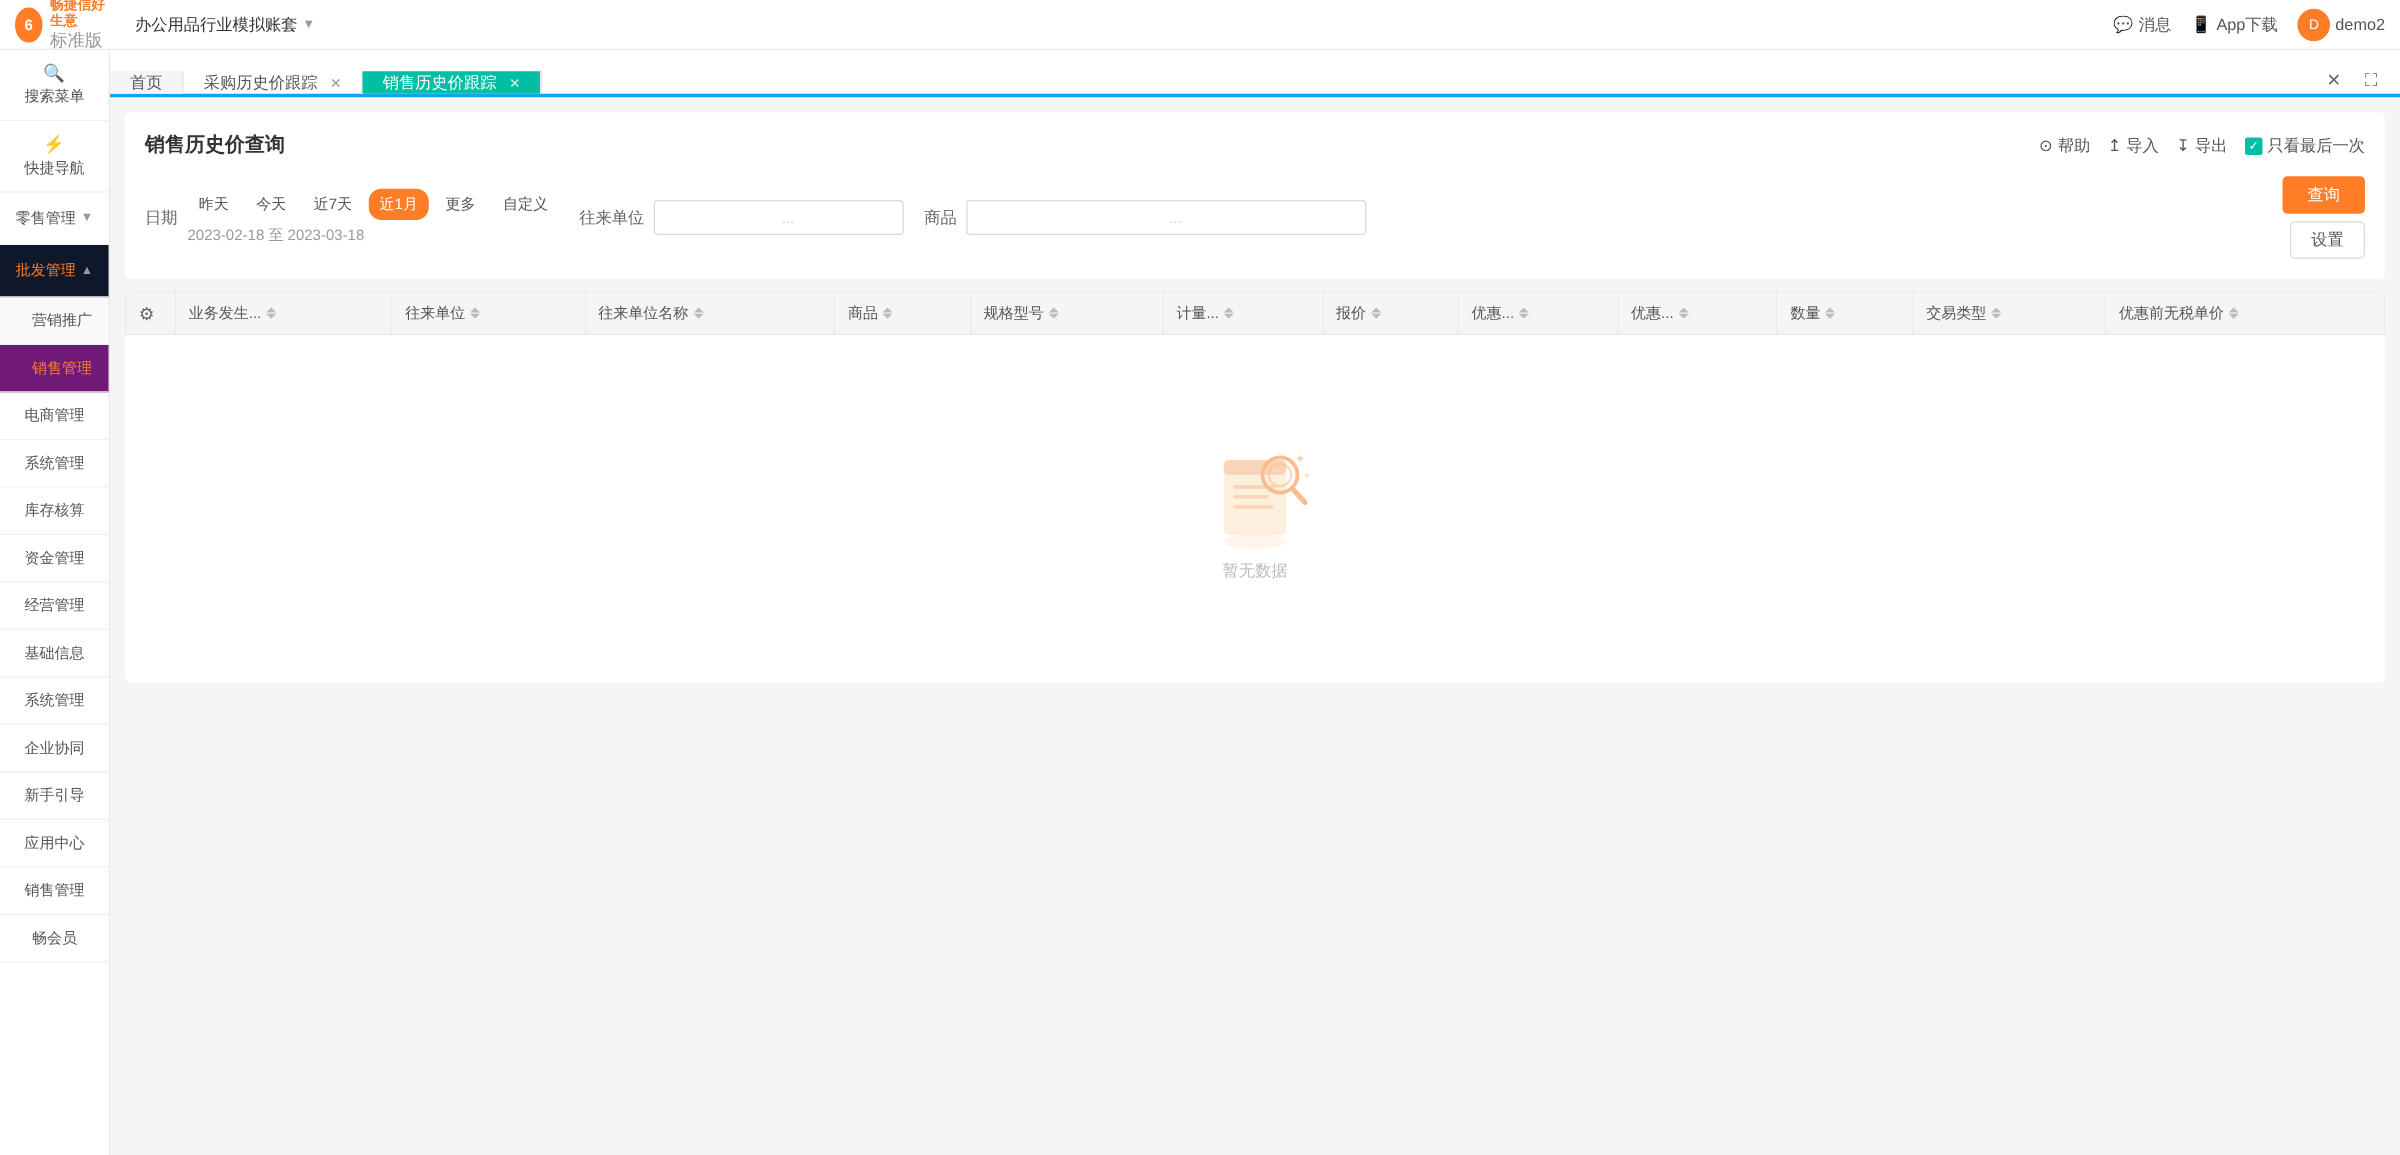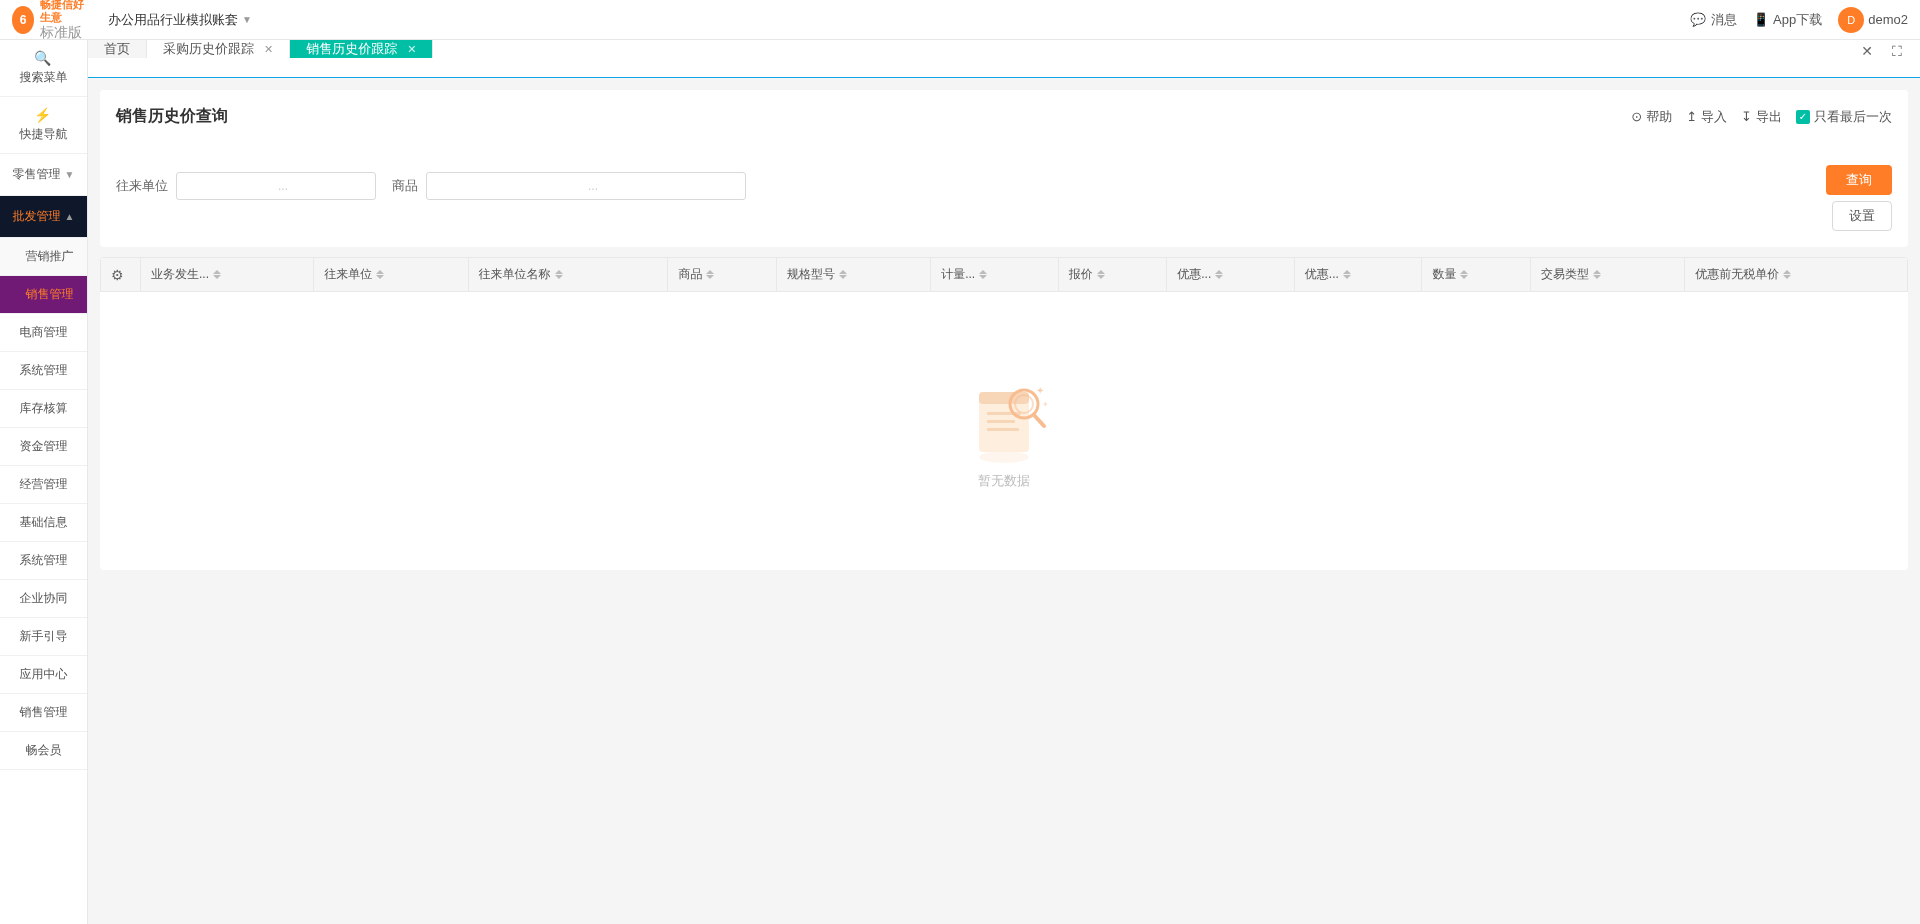--- a/index.html
+++ b/index.html
@@ -126,23 +126,23 @@
       flex: 1;
       display: flex;
       flex-direction: column;
       overflow: hidden;
     }
 
     
     .tab-bar {
       height: 38px;
       background: #fff;
-      border-bottom: 1px solid #0ea5e9;
-      display: flex;
-      align-items: flex-start;
+      border-bottom: 3px solid #0ea5e9;
+      display: flex;
+      align-items: flex-end;
     }
     .tab-item {
       display: flex;
       align-items: center;
       padding: 0 16px;
       font-size: 13px;
       cursor: pointer;
       color: #555;
       border-right: 1px solid #e8e8e8;
       gap: 6px;
@@ -509,38 +509,52 @@
               <span>导出</span>
             </div>
             <div class="checkbox-item">
               <div class="checkbox-box">✓</div>
               <span>只看最后一次</span>
             </div>
           </div>
         </div>
 
         <div class="filter-row">
+          <div class="filter-group">
+            <span class="filter-label">日期</span>
+            <div style="display:flex; flex-direction:column; gap:2px;">
+              <div class="date-btns">
+                <span class="date-btn">昨天</span>
+                <span class="date-btn">今天</span>
+                <span class="date-btn">近7天</span>
+                <span class="date-btn active">近1月</span>
+                <span class="date-btn">更多</span>
+                <span class="date-btn">自定义</span>
+              </div>
+              <div class="date-range">2023-02-18 至 2023-03-18</div>
+            </div>
+          </div>
 
           <div class="filter-group">
             <span class="filter-label">往来单位</span>
             <div class="filter-input-wrapper">
               <span></span>
               <span class="filter-ellipsis">...</span>
             </div>
           </div>
 
           <div class="filter-group">
             <span class="filter-label">商品</span>
             <div class="filter-input-wrapper" style="min-width:320px;">
               <span></span>
               <span class="filter-ellipsis">...</span>
             </div>
           </div>
 
-          <div style="margin-left: auto; display:flex; flex-direction: column; align-items:flex-end; gap:6px;margin-top:24px;">
+          <div style="margin-left: auto; display:flex; flex-direction: column; align-items:flex-end; gap:6px;">
             <button class="query-btn">查询</button>
             <button class="settings-btn">设置</button>
           </div>
         </div>
       </div>
 
       <div class="table-container">
         <table class="data-table">
           <thead>
             <tr>

